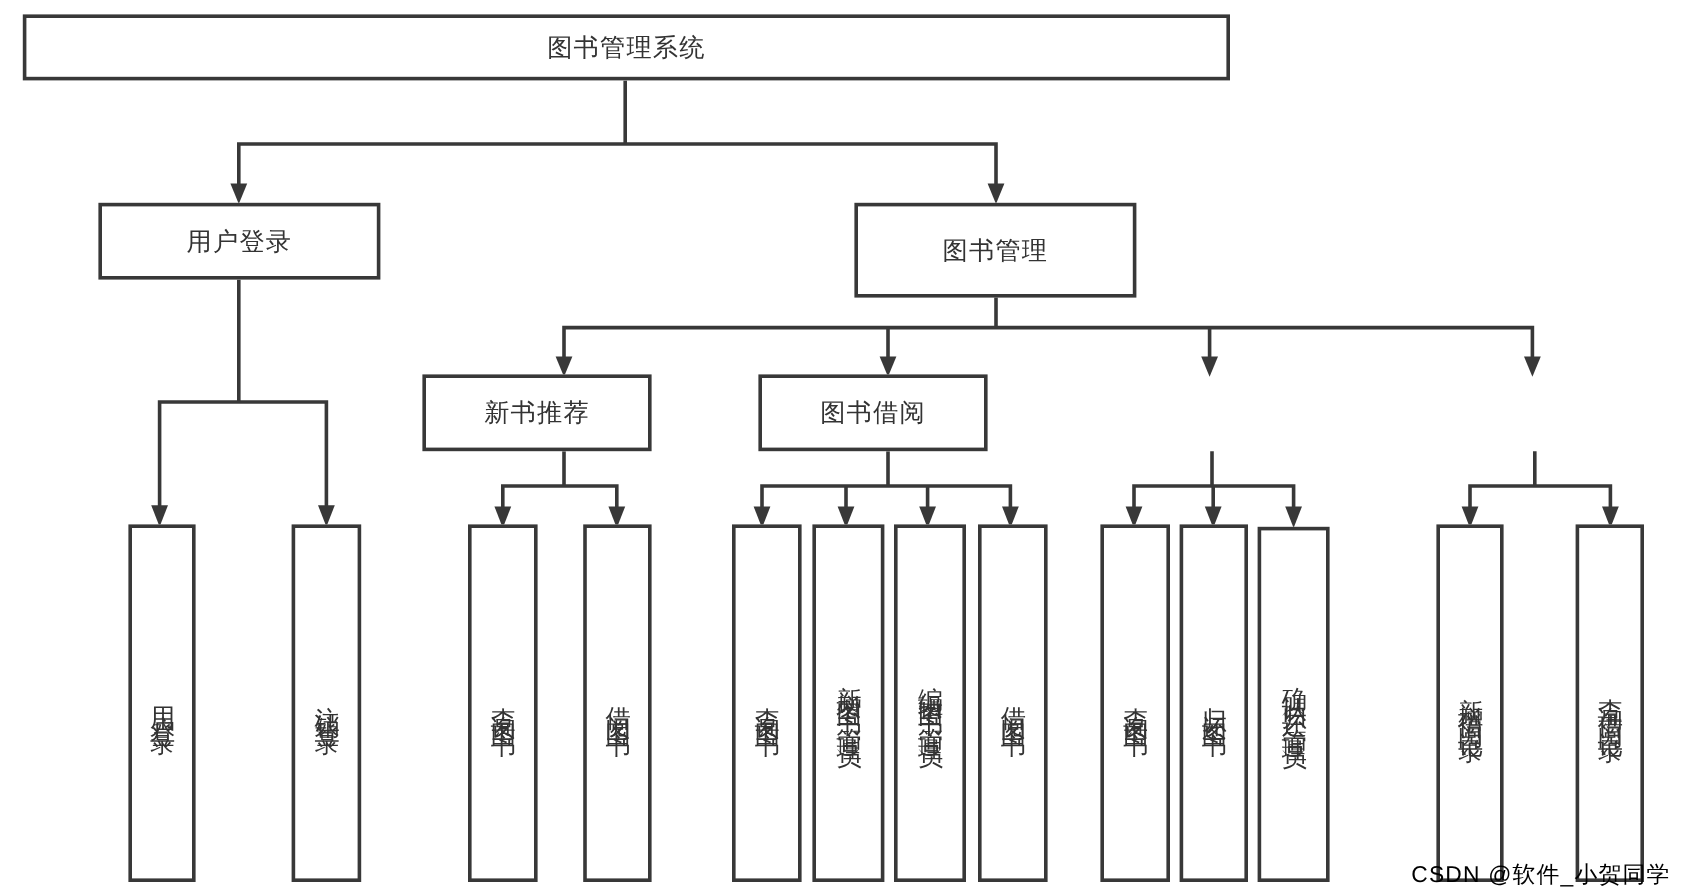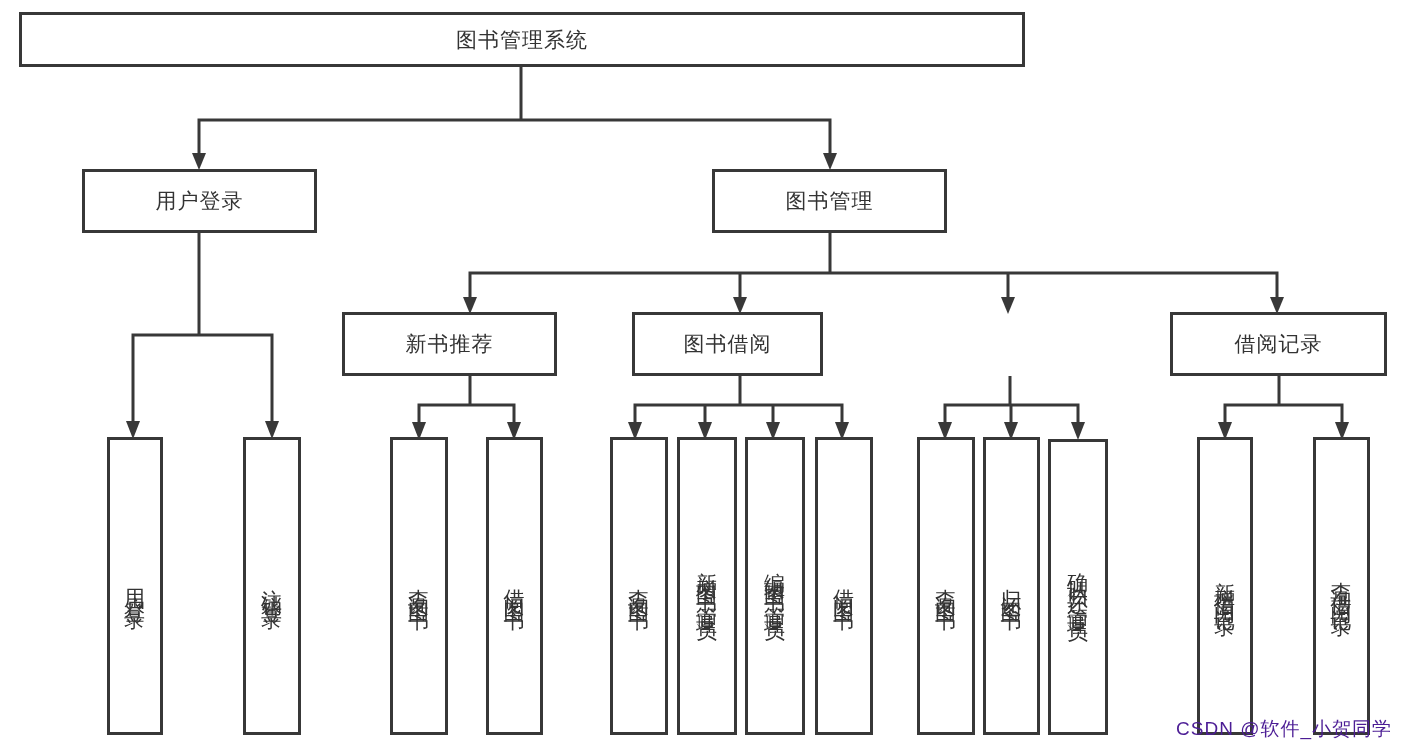--- a/index.html
+++ b/index.html
@@ -52,21 +52,21 @@
     line-height: 1.1;
     letter-spacing: 7px;
   }
   #watermark {
     position: absolute;
     top: 716px;
     right: 13px;
     z-index: 3;
     font-size: 19px;
     letter-spacing: 1px;
-    color: #4c1d95;
+    color: #000000;
     white-space: nowrap;
   }
 </style>
 </head>
 <body>
 
 <div id="stage">
 
   <svg id="connectors" viewBox="0 0 1405 747" xmlns="http://www.w3.org/2000/svg">
     <g>
@@ -111,32 +111,29 @@
     </g>
   </svg>
 
   <div class="hbox" style="left:19px;top:12px;width:1006px;height:55px">
     <span>图书管理系统</span>
   </div>
 
   <div class="hbox" style="left:82px;top:169px;width:235px;height:64px">
     <span>用户登录</span>
   </div>
-  <div class="hbox" style="left:712px;top:169px;width:235px;height:64px">
+  <div class="hbox" style="left:712px;top:169px;width:235px;height:79px">
     <span>图书管理</span>
   </div>
 
-  <div class="hbox" style="left:342px;top:312px;width:215px;height:64px">
+  <div class="hbox" style="left:352px;top:312px;width:191px;height:64px">
     <span>新书推荐</span>
   </div>
   <div class="hbox" style="left:632px;top:312px;width:191px;height:64px">
     <span>图书借阅</span>
-  </div>
-  <div class="hbox" style="left:1170px;top:312px;width:217px;height:64px">
-    <span>借阅记录</span>
   </div>
 
   <div class="vbox" style="left:107px;top:437px;width:56px;height:298px">
     <span class="vlabel">用户登录</span>
   </div>
   <div class="vbox" style="left:243px;top:437px;width:58px;height:298px">
     <span class="vlabel">注销登录</span>
   </div>
 
   <div class="vbox" style="left:390px;top:437px;width:58px;height:298px">

